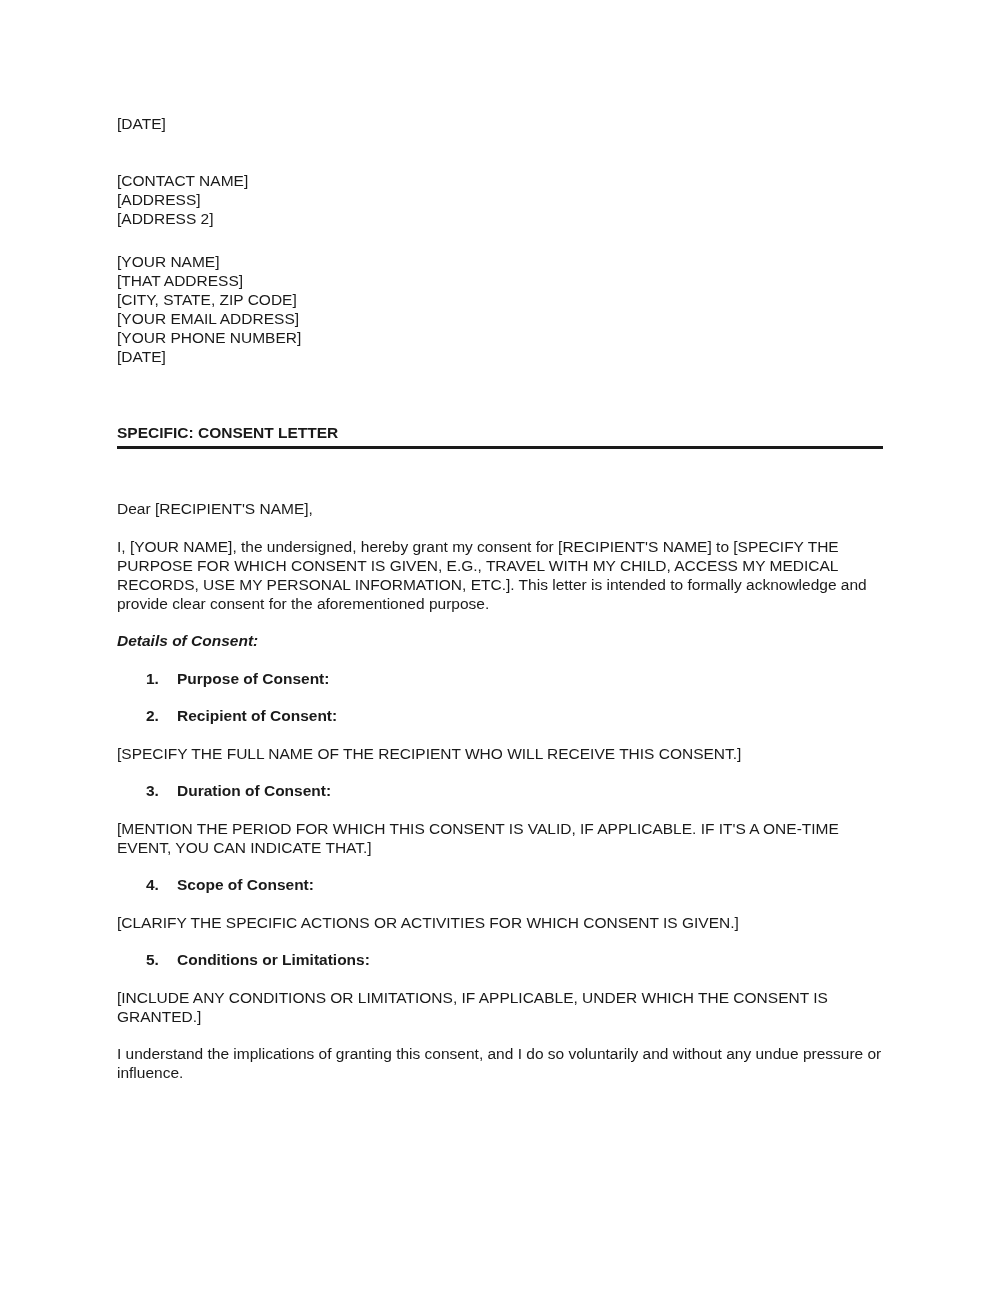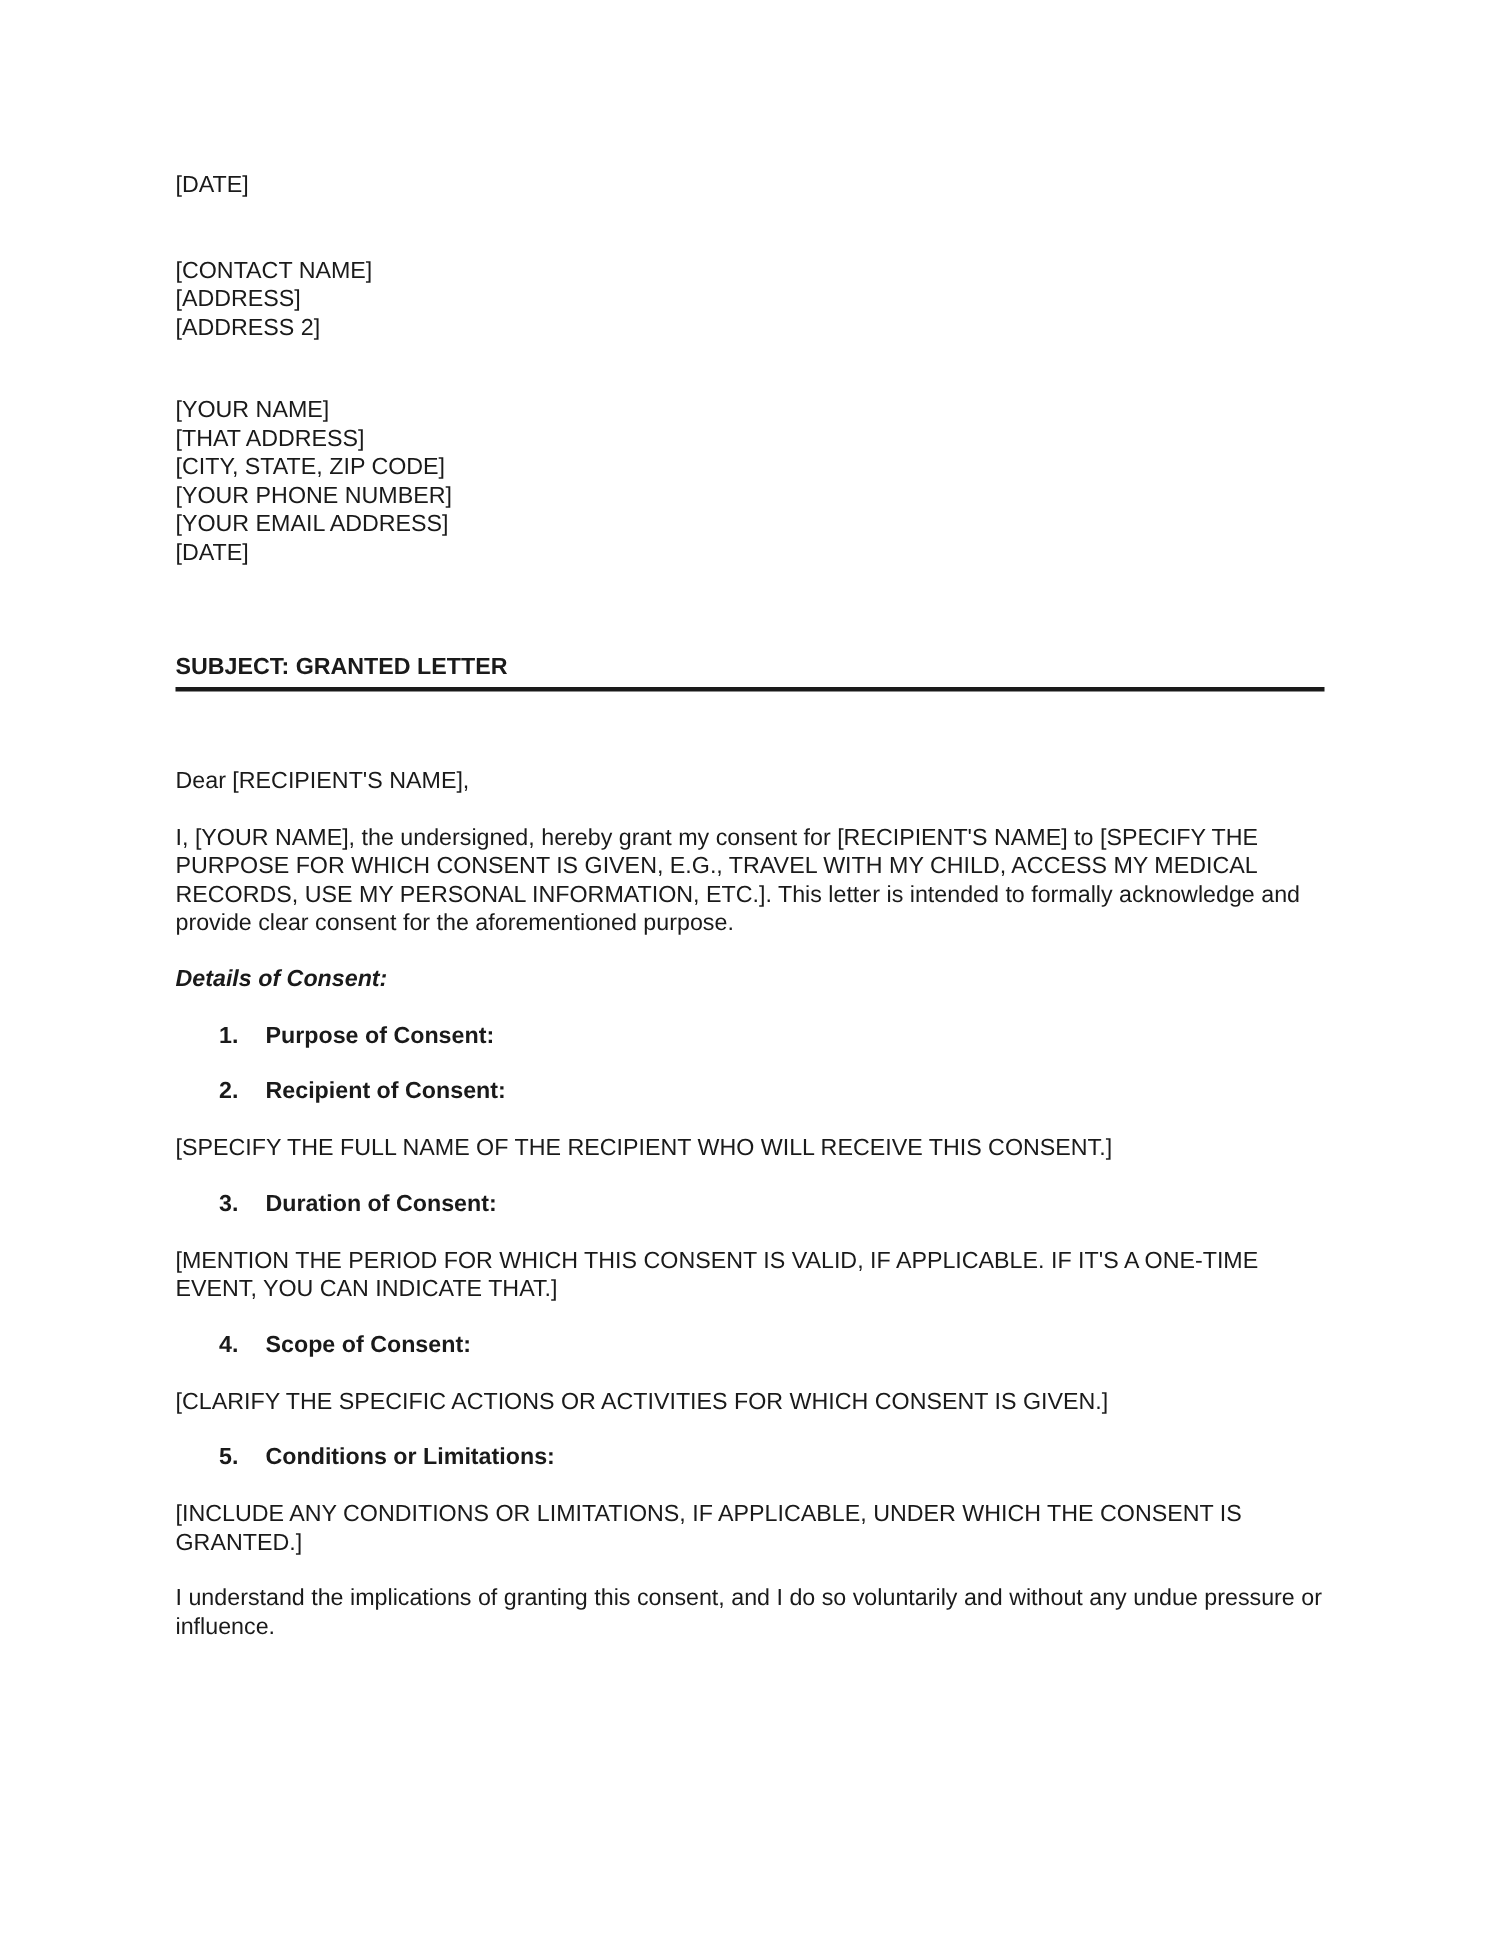--- a/index.html
+++ b/index.html
@@ -14,21 +14,21 @@
     box-sizing: border-box;
     background: #ffffff;
     padding: 114px 117px 0 117px;
     font-family: "Liberation Sans", "DejaVu Sans", sans-serif;
     font-size: 15.5px;
     line-height: 19px;
     color: #1a1a1a;
     overflow: hidden;
   }
   .line { white-space: nowrap; }
-  .block { margin: 0 0 36px 0; }
+  .block { margin: 0 0 24px 0; }
   .sender-block { margin: 0 0 57px 0; }
   p { margin: 0 0 18.5px 0; }
   .date-line { margin: 0 0 38px 0; }
   .subject {
     font-weight: bold;
     font-size: 15.5px;
     line-height: 19px;
     margin: 0 0 50px 0;
     padding-bottom: 4px;
     border-bottom: 3px solid #1a1a1a;
@@ -54,26 +54,26 @@
   <div class="block">
     <div class="line">[CONTACT NAME]</div>
     <div class="line">[ADDRESS]</div>
     <div class="line">[ADDRESS 2]</div>
   </div>
 
   <div class="block sender-block">
     <div class="line">[YOUR NAME]</div>
     <div class="line">[THAT ADDRESS]</div>
     <div class="line">[CITY, STATE, ZIP CODE]</div>
+    <div class="line">[YOUR EMAIL ADDRESS]</div>
     <div class="line">[YOUR PHONE NUMBER]</div>
-    <div class="line">[YOUR EMAIL ADDRESS]</div>
     <div class="line">[DATE]</div>
   </div>
 
-  <div class="subject">SUBJECT: GRANTED LETTER</div>
+  <div class="subject">SPECIFIC: CONSENT LETTER</div>
 
   <p>Dear [RECIPIENT'S NAME],</p>
 
   <p>I, [YOUR NAME], the undersigned, hereby grant my consent for [RECIPIENT'S NAME] to [SPECIFY THE PURPOSE FOR WHICH CONSENT IS GIVEN, E.G., TRAVEL WITH MY CHILD, ACCESS MY MEDICAL RECORDS, USE MY PERSONAL INFORMATION, ETC.]. This letter is intended to formally acknowledge and provide clear consent for the aforementioned purpose.</p>
 
   <p class="bold">Details of Consent:</p>
 
   <div class="item-head">
     <span class="item-num">1.</span>
     <span>Purpose of Consent:</span>

